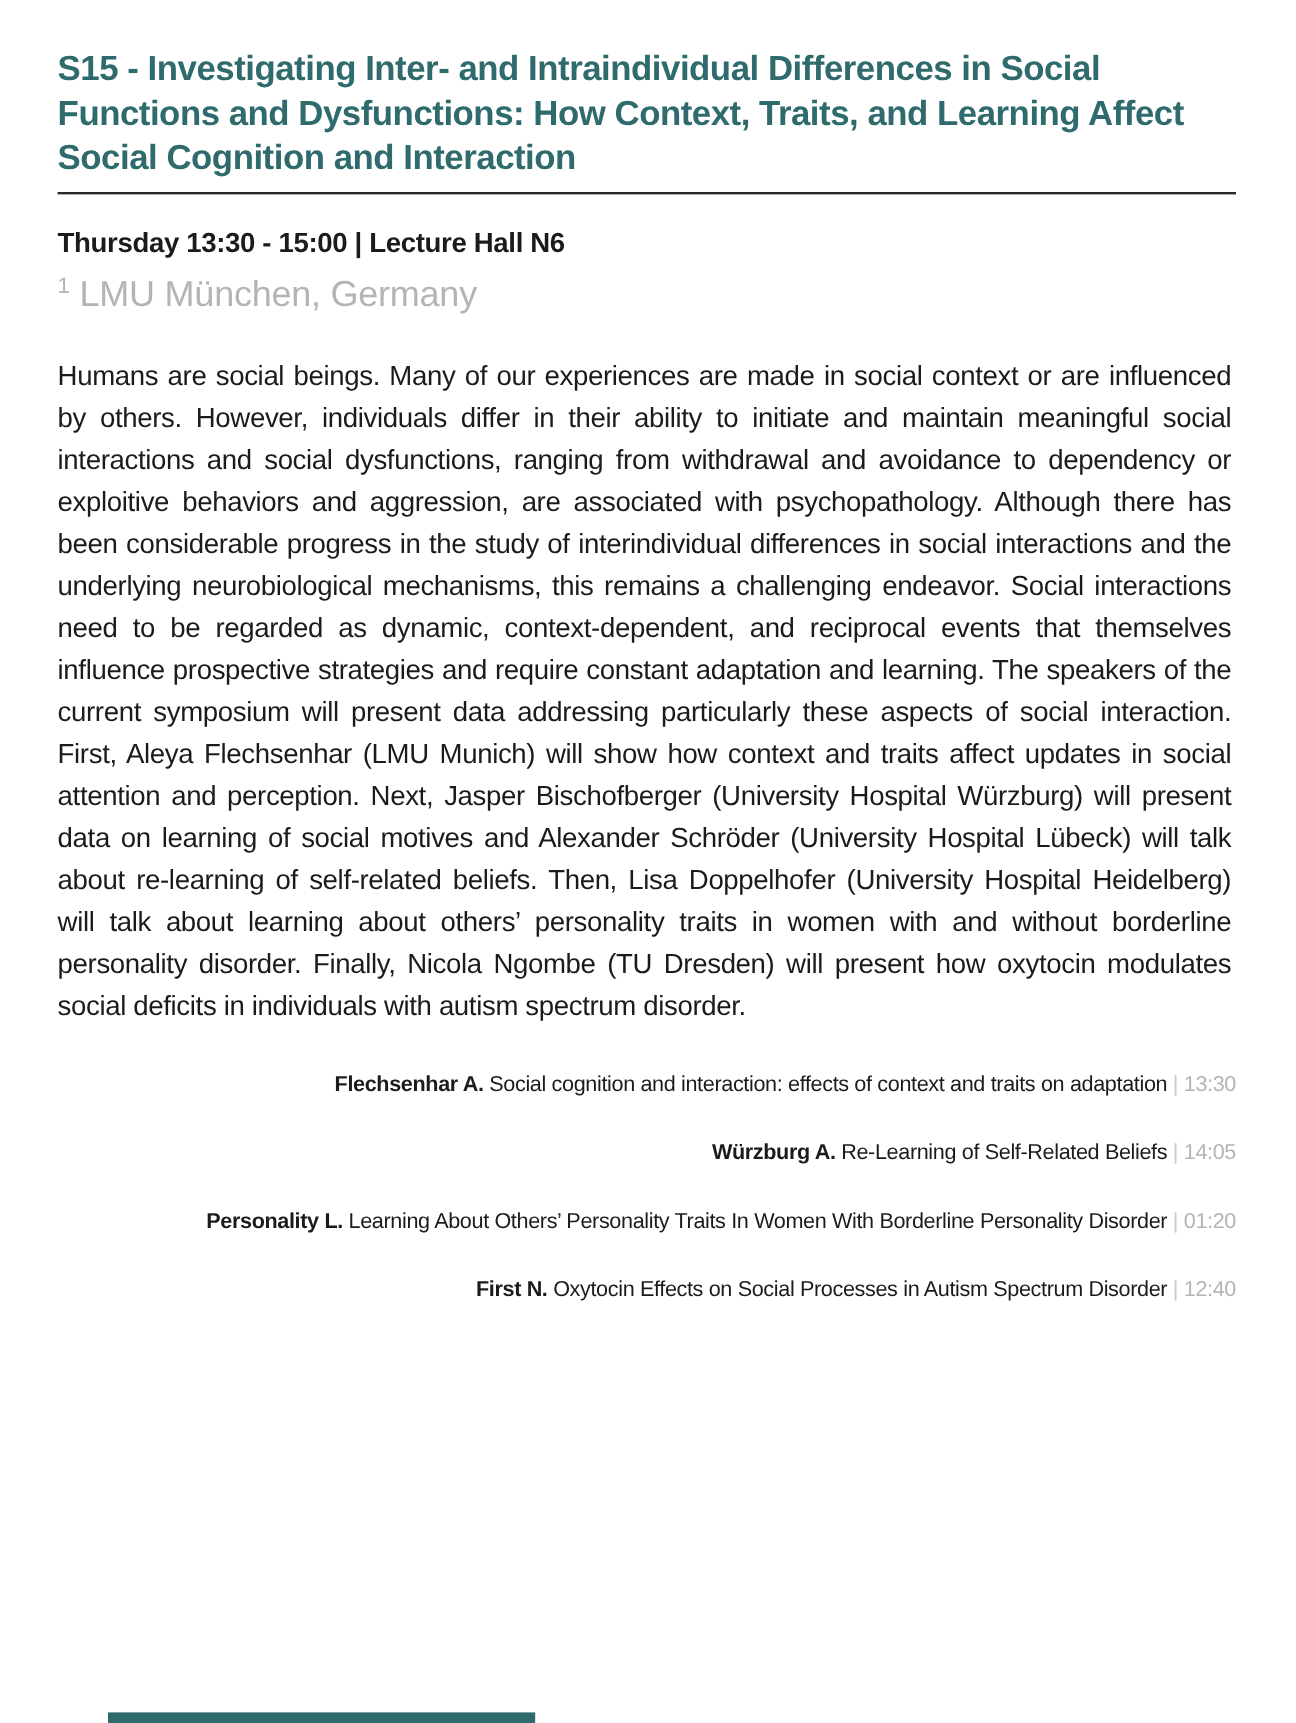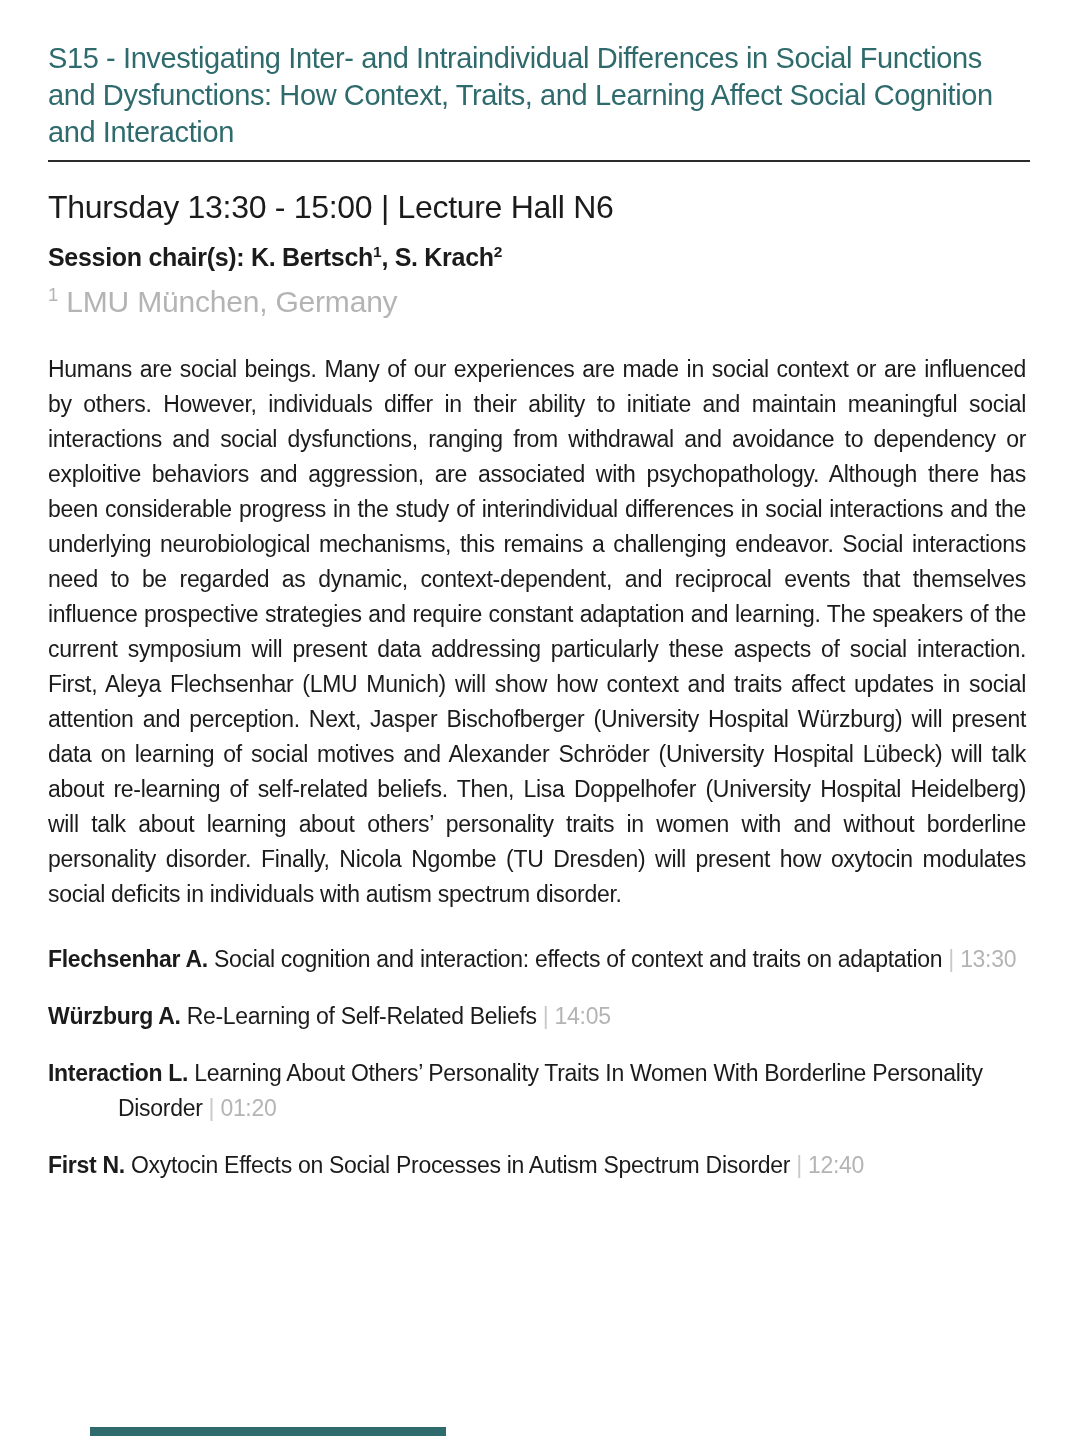--- a/index.html
+++ b/index.html
@@ -10,33 +10,33 @@
   }
   .page {
     position: absolute; inset: 0;
     padding: 40px 50px 0 48px;
     box-sizing: border-box;
   }
   .session-title {
     margin: 0;
     color: var(--accent, #2f6b6d);
     font-size: 29px;
-    font-weight: normal;
+    font-weight: bold;
     line-height: 37px;
     letter-spacing: -0.4px;
   }
   .title-divider {
     border: none;
     border-top: 2px solid #2b2b2b;
     margin: 9px 0 0 0;
   }
   .schedule {
     margin: 27px 0 0 0;
-    font-size: 32px;
-    font-weight: normal;
+    font-size: 23px;
+    font-weight: bold;
     letter-spacing: -0.3px;
   }
   .chairs {
     margin: 17px 0 0 0;
     font-size: 25px;
     font-weight: bold;
     letter-spacing: -0.3px;
   }
   sup { font-size: 62%; line-height: 0; }
   .affiliations {
@@ -49,25 +49,26 @@
   .abstract {
     margin: 32px 4px 0 0;
     font-size: 23px;
     line-height: 35px;
     text-align: justify;
     letter-spacing: -0.3px;
   }
   .talks { margin-top: 30px; }
   .talk {
     margin: 0 0 22px 0;
-    font-size: 23px;
+    font-size: 18px;
     line-height: 35px;
     padding-left: 70px;
     text-indent: -70px;
     letter-spacing: -0.3px;
+    text-align: right;
   }
   .talk .author { font-weight: bold; }
   .talk .pipe { color: #c9c9c9; }
   .talk .time { color: var(--muted, #b4b4b4); }
   .next-section-strip {
     position: absolute;
     left: 90px; bottom: 0;
     width: 356px; height: 9px;
     background: var(--accent, #2f6b6d);
   }
@@ -76,34 +77,33 @@
 <body>
 
 <div class="page">
 
   <h1 class="session-title">S15 - Investigating Inter- and Intraindividual Differences in Social Functions and Dysfunctions: How Context, Traits, and Learning Affect Social Cognition and Interaction</h1>
 
   <hr class="title-divider">
 
   <p class="schedule"><span>Thursday 13:30 - 15:00</span> <span>|</span> <span>Lecture Hall N6</span></p>
 
-  <p class="chairs"><span>Session chair(s):</span> <span>K. Bertsch<sup>1</sup>, S. Krach<sup>2</sup></span></p>
 
   <div class="affiliations">
   <div class="affiliation"><sup>1</sup> <span>LMU München, Germany</span></div>
 
 </div>
 
   <p class="abstract">Humans are social beings.  Many of our experiences are made in social context or are influenced by others.  However, individuals differ in their ability to initiate and maintain meaningful social interactions and social dysfunctions, ranging from withdrawal and avoidance to dependency or exploitive behaviors and aggression, are associated with psychopathology.  Although there has been considerable progress in the study of interindividual differences in social interactions and the underlying neurobiological mechanisms, this remains a challenging endeavor.  Social interactions need to be regarded as dynamic, context-dependent, and reciprocal events that themselves influence prospective strategies and require constant adaptation and learning.  The speakers of the current symposium will present data addressing particularly these aspects of social interaction.  First, Aleya Flechsenhar (LMU Munich) will show how context and traits affect updates in social attention and perception. Next, Jasper Bischofberger (University Hospital Würzburg) will present data on learning of social motives and Alexander Schröder (University Hospital Lübeck) will talk about re-learning of self-related beliefs.  Then, Lisa Doppelhofer (University Hospital Heidelberg) will talk about learning about others’ personality traits in women with and without borderline personality disorder.  Finally, Nicola Ngombe (TU Dresden) will present how oxytocin modulates social deficits in individuals with autism spectrum disorder.</p>
 
   <div class="talks">
   <p class="talk"><span class="author">Flechsenhar A.</span> <span class="title">Social cognition and interaction: effects of context and traits on adaptation</span> <span class="pipe">|</span> <span class="time">13:30</span></p>
 
 
   <p class="talk"><span class="author">Würzburg A.</span> <span class="title">Re-Learning of Self-Related Beliefs</span> <span class="pipe">|</span> <span class="time">14:05</span></p>
 
-  <p class="talk"><span class="author">Interaction L.</span> <span class="title">Learning About Others’ Personality Traits In Women With Borderline Personality Disorder</span> <span class="pipe">|</span> <span class="time">01:20</span></p>
+  <p class="talk"><span class="author">Personality L.</span> <span class="title">Learning About Others’ Personality Traits In Women With Borderline Personality Disorder</span> <span class="pipe">|</span> <span class="time">01:20</span></p>
 
   <p class="talk"><span class="author">First N.</span> <span class="title">Oxytocin Effects on Social Processes in Autism Spectrum Disorder</span> <span class="pipe">|</span> <span class="time">12:40</span></p>
 </div>
 
   <div class="next-section-strip"></div>
 </div>
 
 </body></html>

